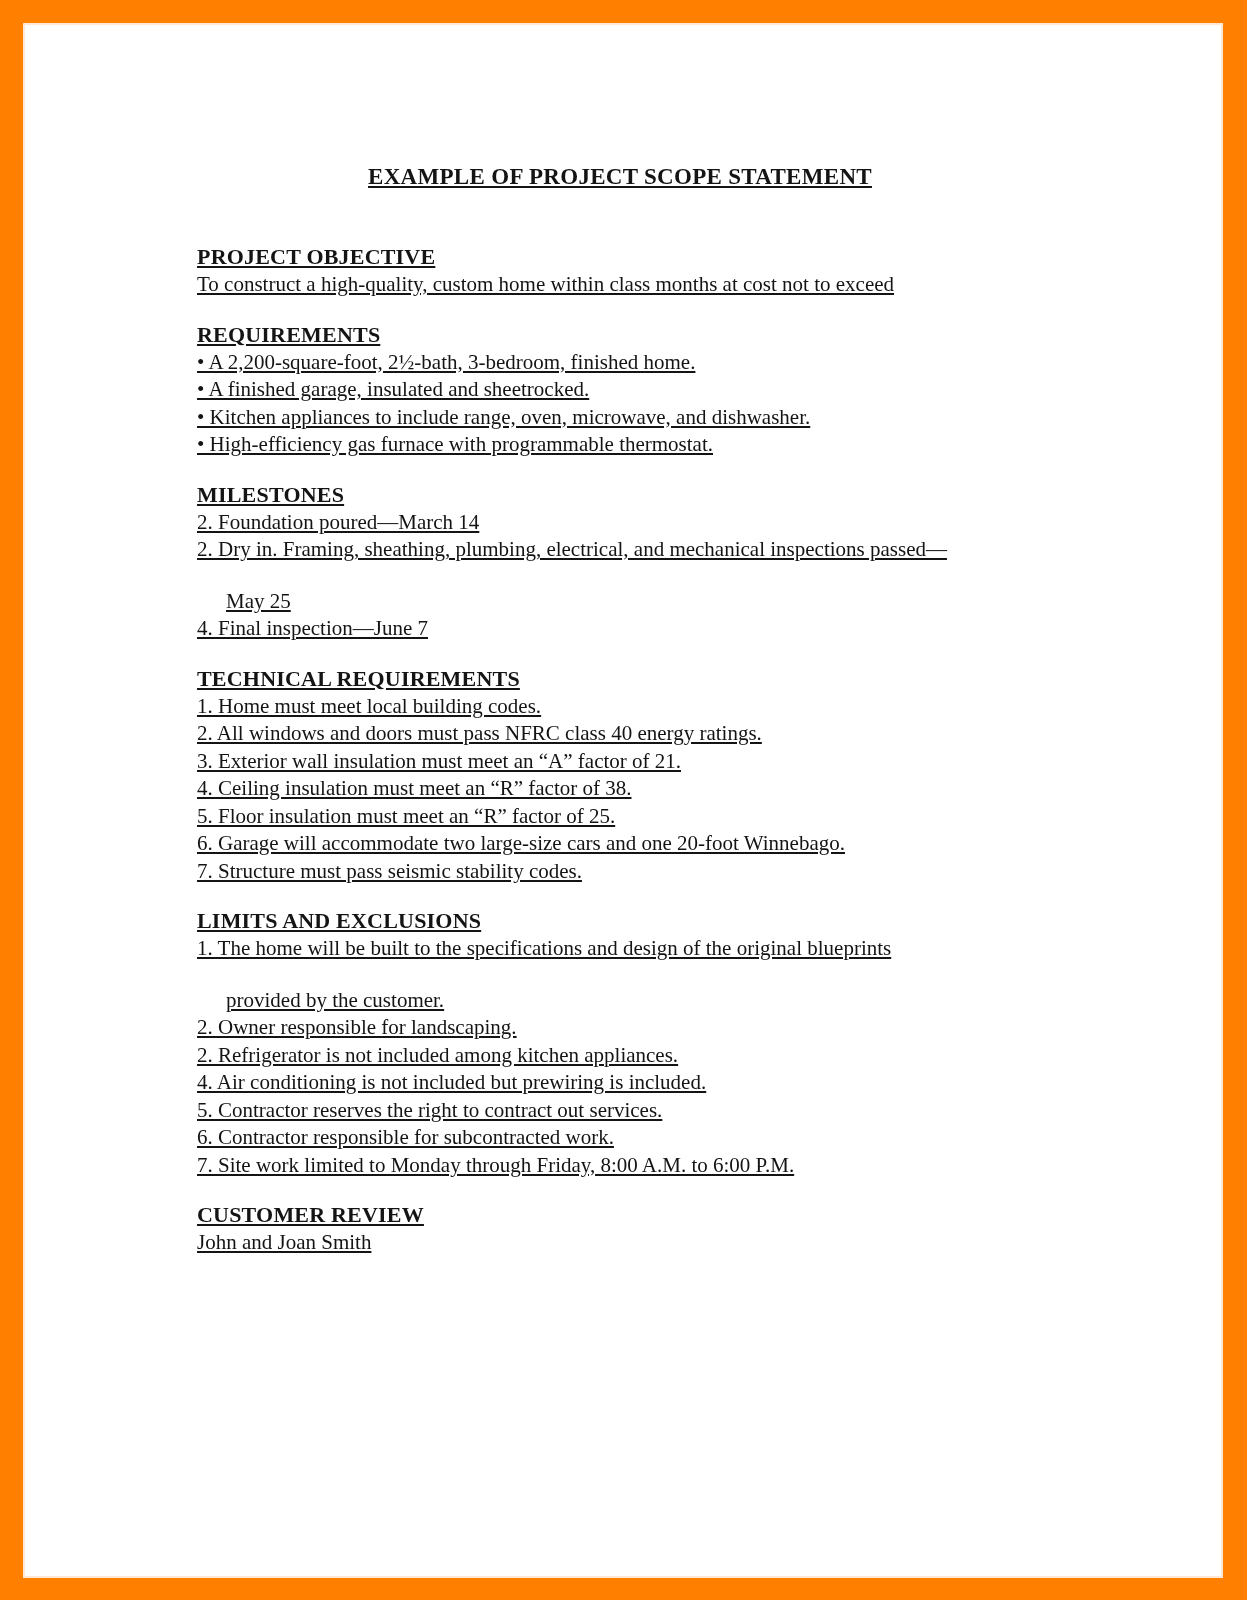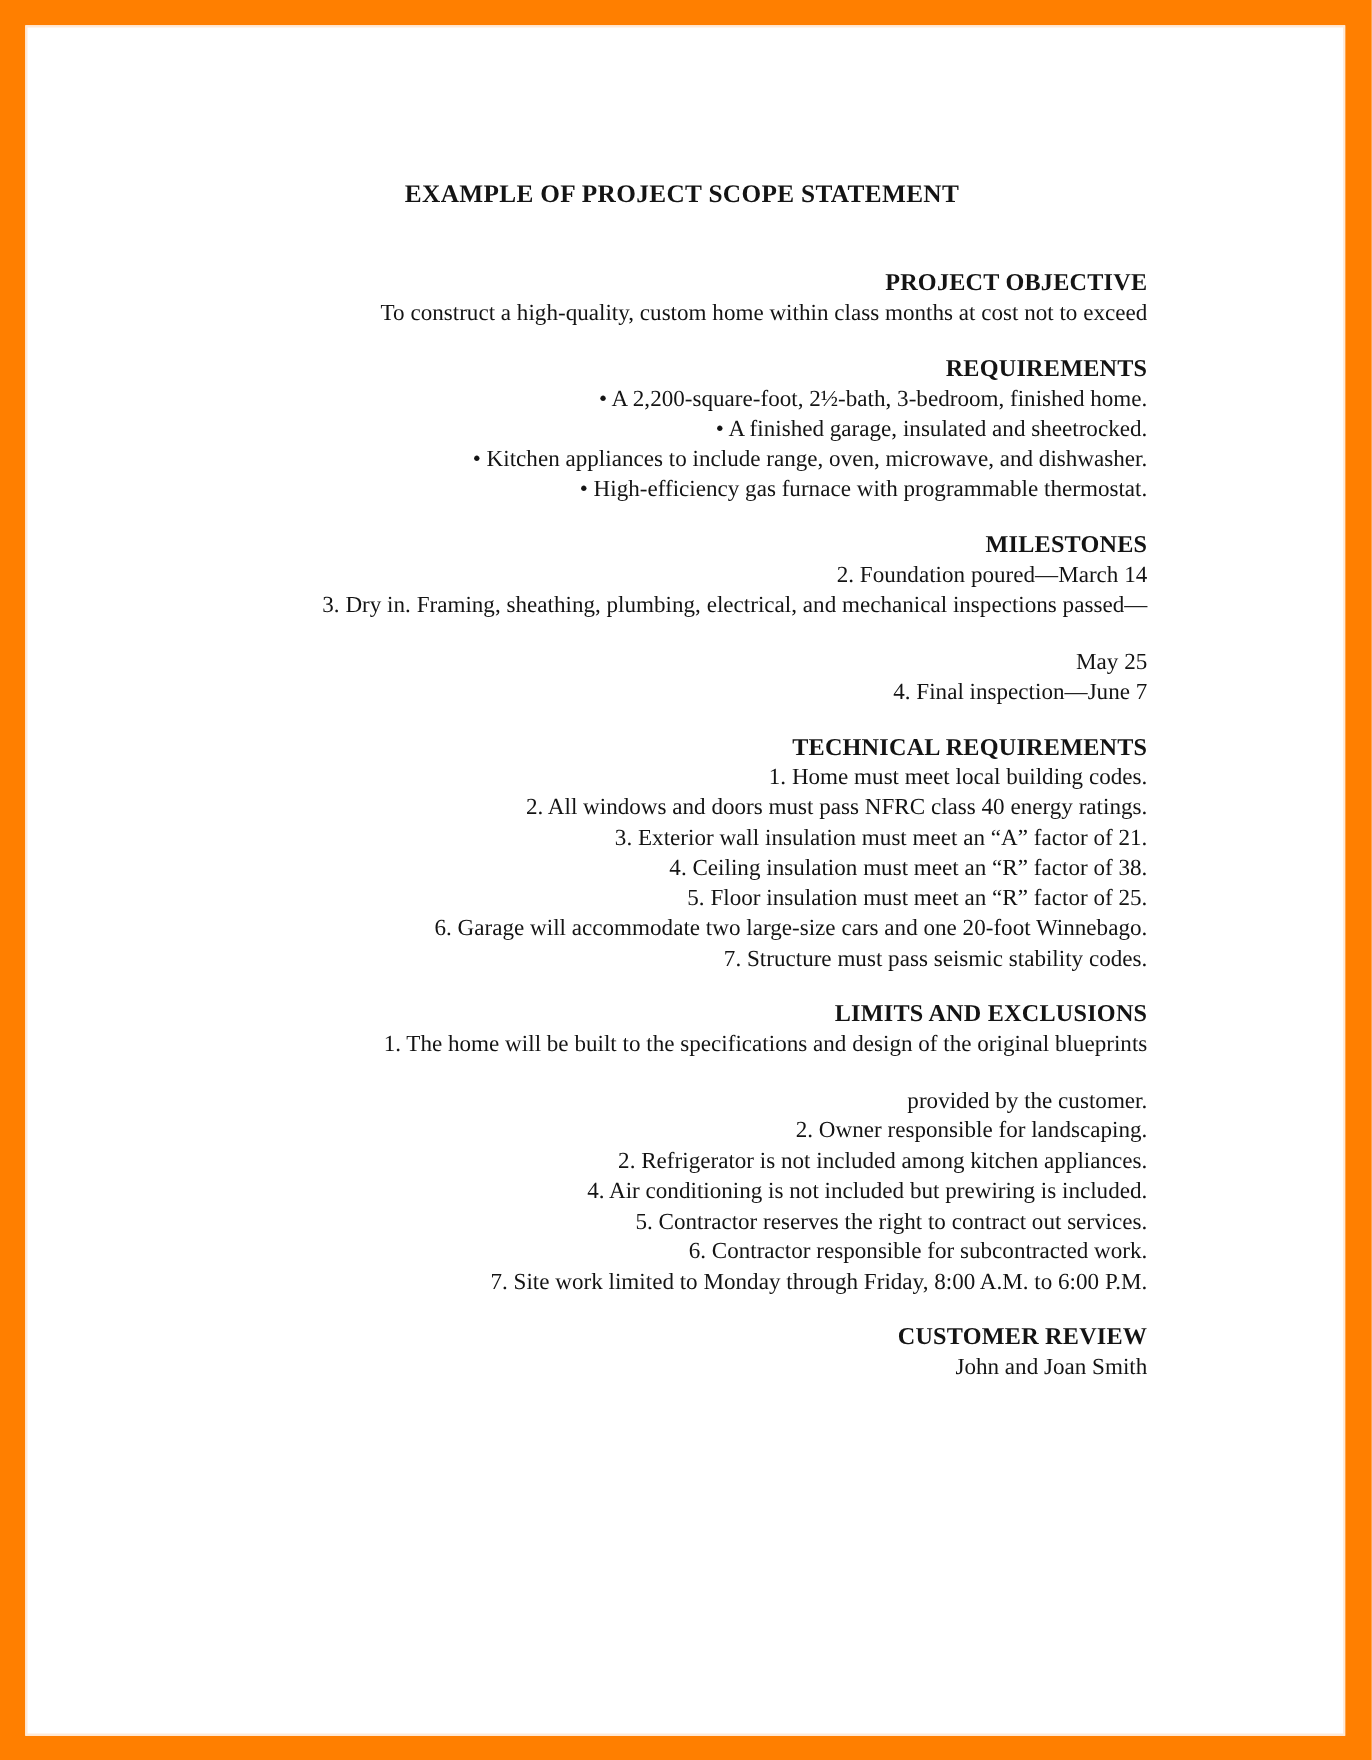--- a/index.html
+++ b/index.html
@@ -30,21 +30,20 @@
   h1.doc-title {
     margin: 140px 0 0 0;
     font-size: 23px;
     line-height: 28px;
     font-weight: bold;
     text-align: center;
     letter-spacing: 0.3px;
   }
   .doc-section {
     margin-top: 22px;
-    text-align: right;
   }
   .doc-section:first-of-type {
     margin-top: 52px;
   }
   h2.section-heading {
     margin: 0;
     font-size: 22px;
     line-height: 28px;
     font-weight: bold;
     letter-spacing: 0.2px;
@@ -55,39 +54,39 @@
     white-space: nowrap;
   }
   .doc-line.indent {
     padding-left: 29px;
     margin-top: 24px;
   }
 </style>
 </head>
 <body style="background: rgb(255, 127, 0);">
 
-<div class="sheet" style="background: rgb(255, 255, 255); color: rgb(20, 20, 20);">
+<div class="sheet" style="background: rgb(255, 255, 255); color: rgb(20, 20, 20); text-decoration: underline;">
   <div class="doc">
     <h1 class="doc-title">EXAMPLE OF PROJECT SCOPE STATEMENT</h1>
     <div id="sections-root">
         <section class="doc-section">
           <h2 class="section-heading">PROJECT OBJECTIVE</h2>
           <div class="doc-line">To construct a high-quality, custom home within class months at cost not to exceed</div>
         </section>
         <section class="doc-section">
           <h2 class="section-heading">REQUIREMENTS</h2>
           <div class="doc-line">• A 2,200-square-foot, 2½-bath, 3-bedroom, finished home.</div>
           <div class="doc-line">• A finished garage, insulated and sheetrocked.</div>
           <div class="doc-line">• Kitchen appliances to include range, oven, microwave, and dishwasher.</div>
           <div class="doc-line">• High-efficiency gas furnace with programmable thermostat.</div>
         </section>
         <section class="doc-section">
           <h2 class="section-heading">MILESTONES</h2>
           <div class="doc-line">2. Foundation poured—March 14</div>
-          <div class="doc-line">3. Dry in. Framing, sheathing, plumbing, electrical, and mechanical inspections passed—</div>
+          <div class="doc-line">2. Dry in. Framing, sheathing, plumbing, electrical, and mechanical inspections passed—</div>
           <div class="doc-line indent">May 25</div>
           <div class="doc-line">4. Final inspection—June 7</div>
         </section>
         <section class="doc-section">
           <h2 class="section-heading">TECHNICAL REQUIREMENTS</h2>
           <div class="doc-line">1. Home must meet local building codes.</div>
           <div class="doc-line">2. All windows and doors must pass NFRC class 40 energy ratings.</div>
           <div class="doc-line">3. Exterior wall insulation must meet an “A” factor of 21.</div>
           <div class="doc-line">4. Ceiling insulation must meet an “R” factor of 38.</div>
           <div class="doc-line">5. Floor insulation must meet an “R” factor of 25.</div>

